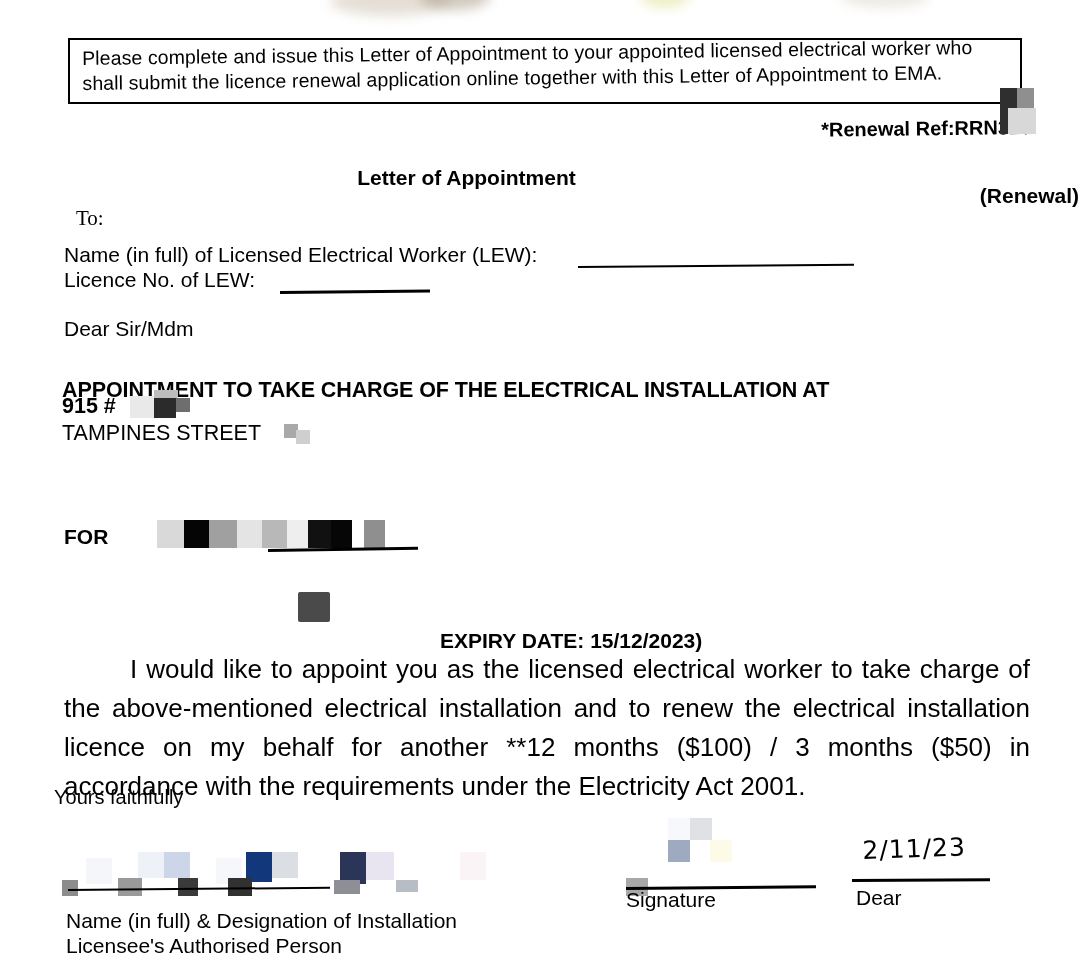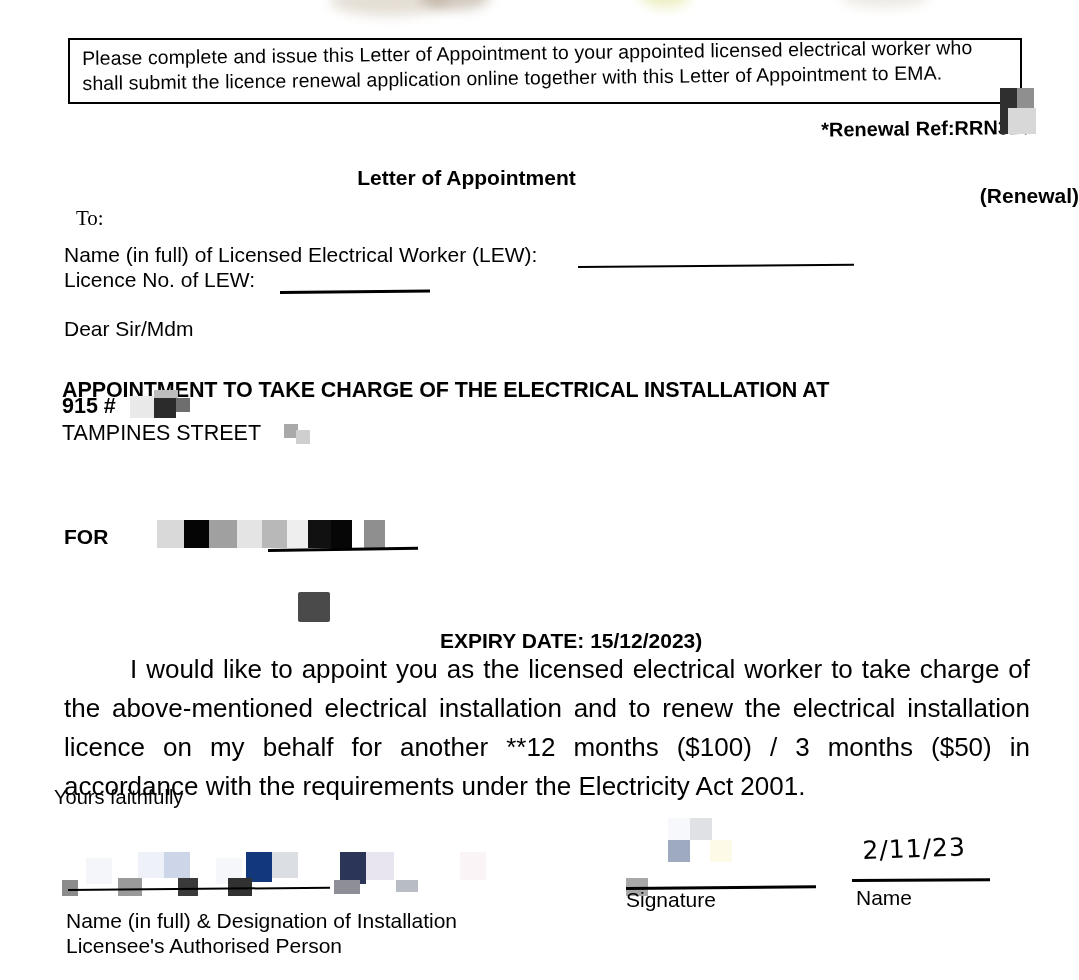--- a/index.html
+++ b/index.html
@@ -331,15 +331,15 @@
   <div class="block" style="left:626px; top:878px; width:22px; height:18px; background:#a8a8a8;"></div>
 
   <div class="rule rule-name"></div>
   <div class="rule rule-signature"></div>
   <div class="rule rule-date"></div>
 
   <div class="hand-date">2/11/23</div>
 
   <div class="cap-name">Name (in full) &amp; Designation of Installation Licensee's Authorised Person</div>
   <div class="cap-signature">Signature</div>
-  <div class="cap-date">Name</div>
+  <div class="cap-date">Dear</div>
 
 </div>
 
 </body></html>

